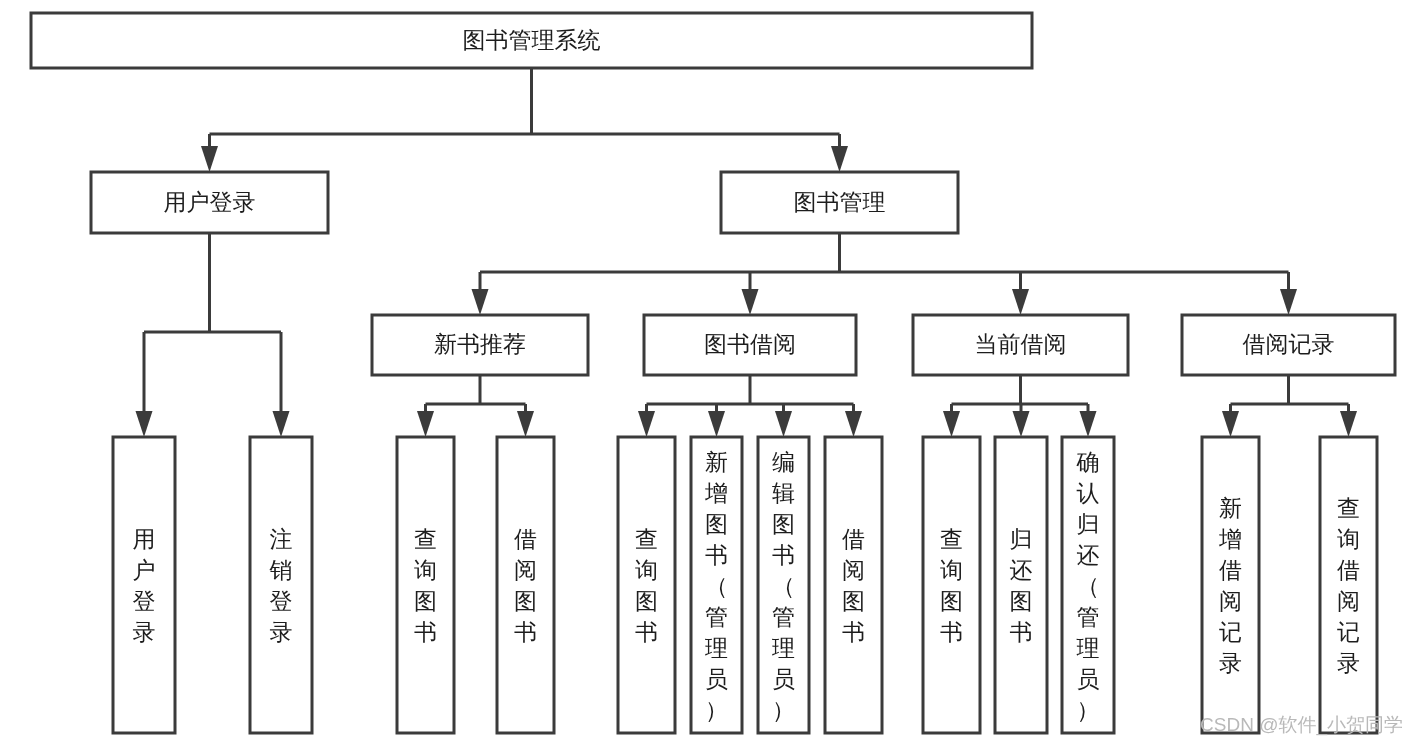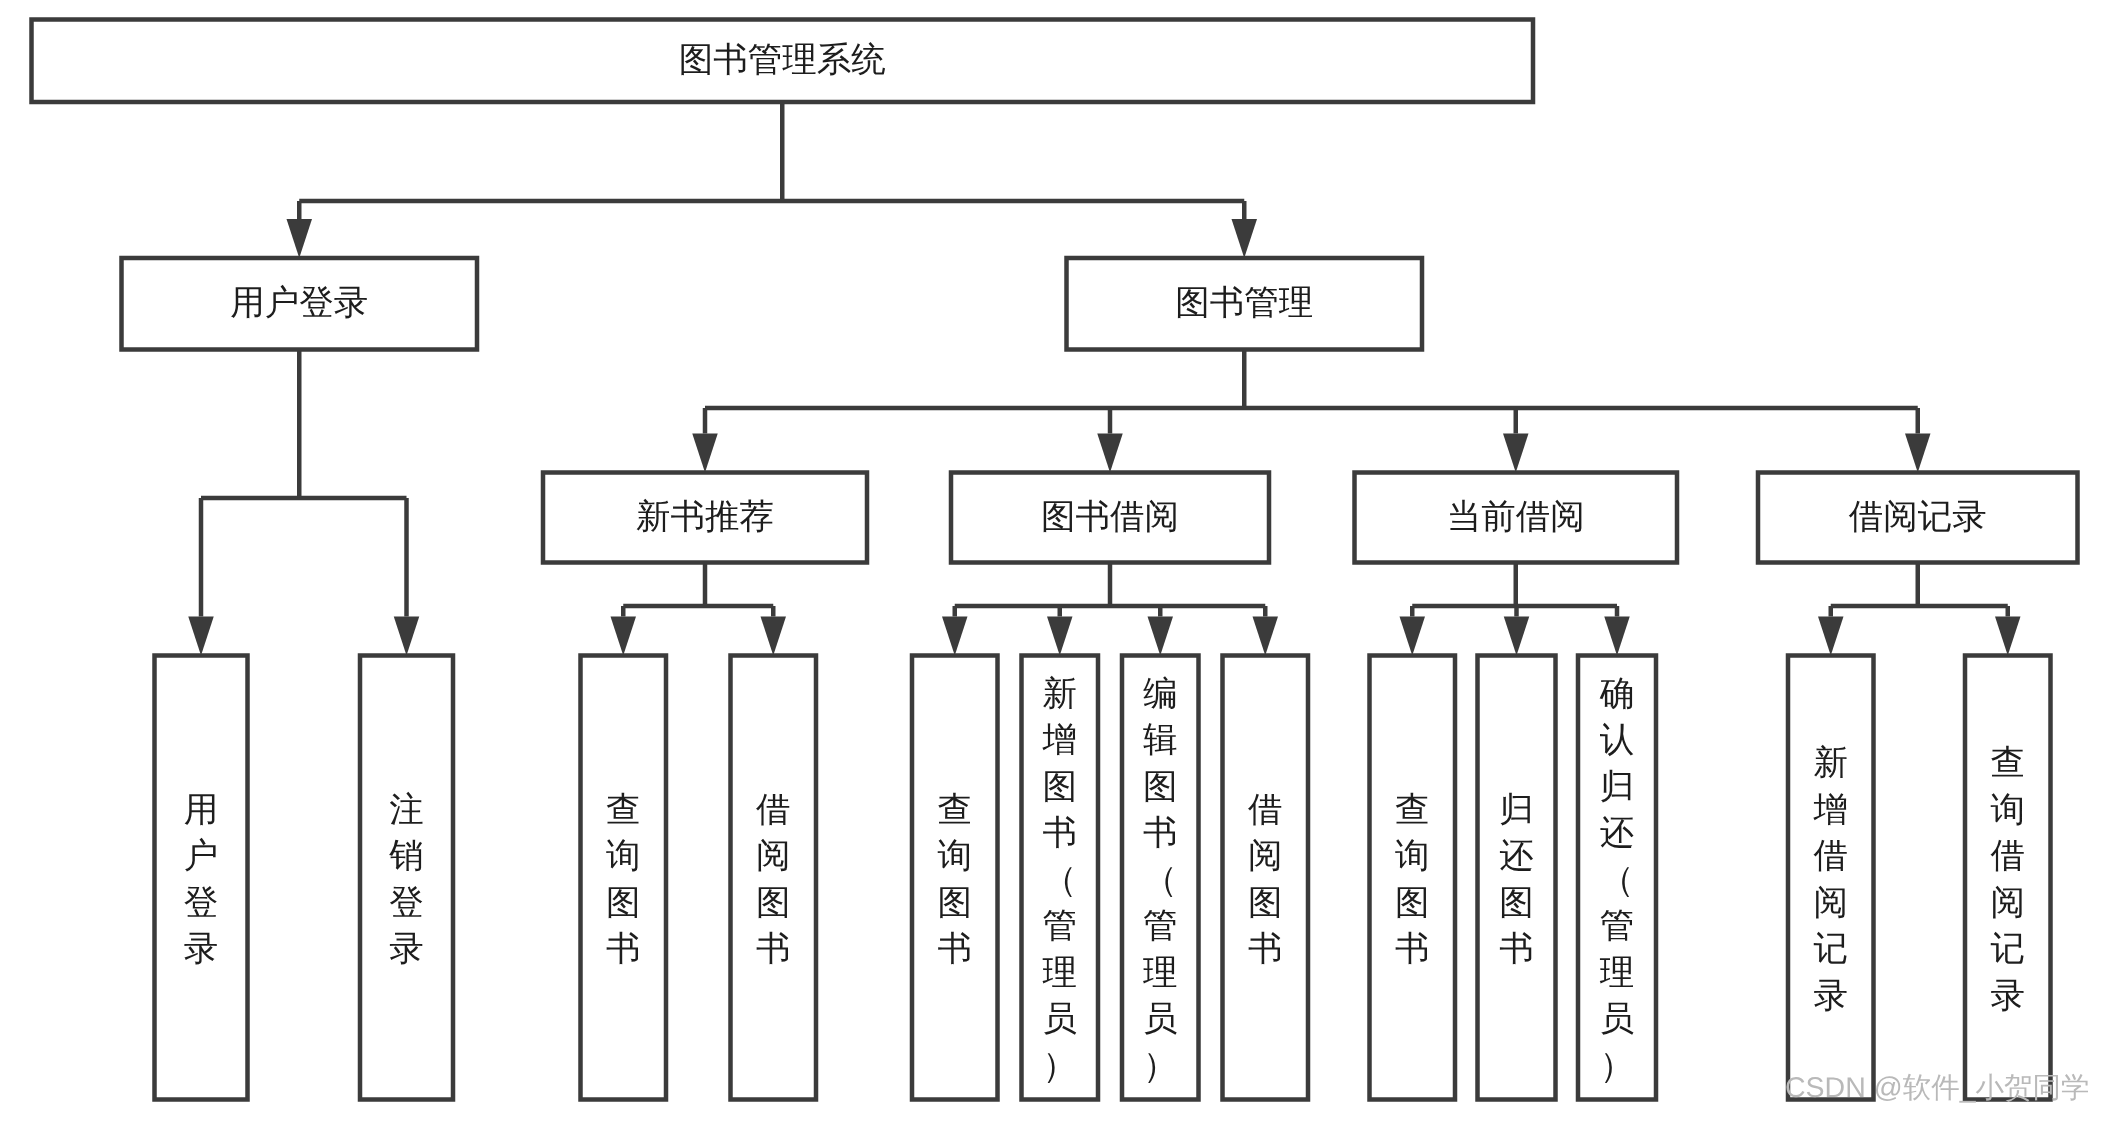--- a/index.html
+++ b/index.html
@@ -13,20 +13,21 @@
     font-family: "Liberation Sans", "DejaVu Sans", sans-serif;
     position: relative;
     overflow: hidden;
   }
   #diagram-root {
     position: absolute;
     left: 0;
     top: 0;
     width: 1307px;
     height: 747px;
+    padding-left: 10px;
   }
   svg.tree-canvas {
     display: block;
     width: 1405px;
     height: 747px;
   }
   .node-box {
     fill: #ffffff;
     stroke: #3b3b3b;
     stroke-width: 3;

